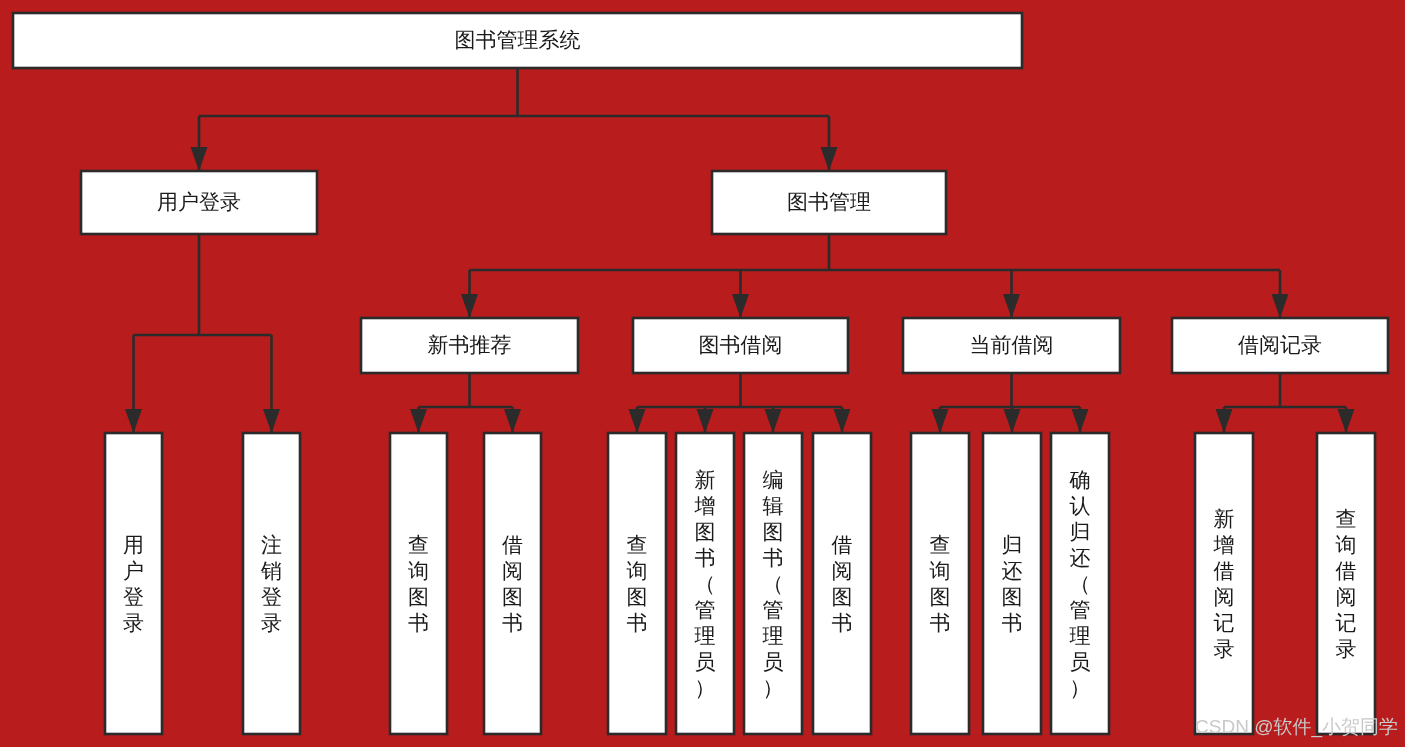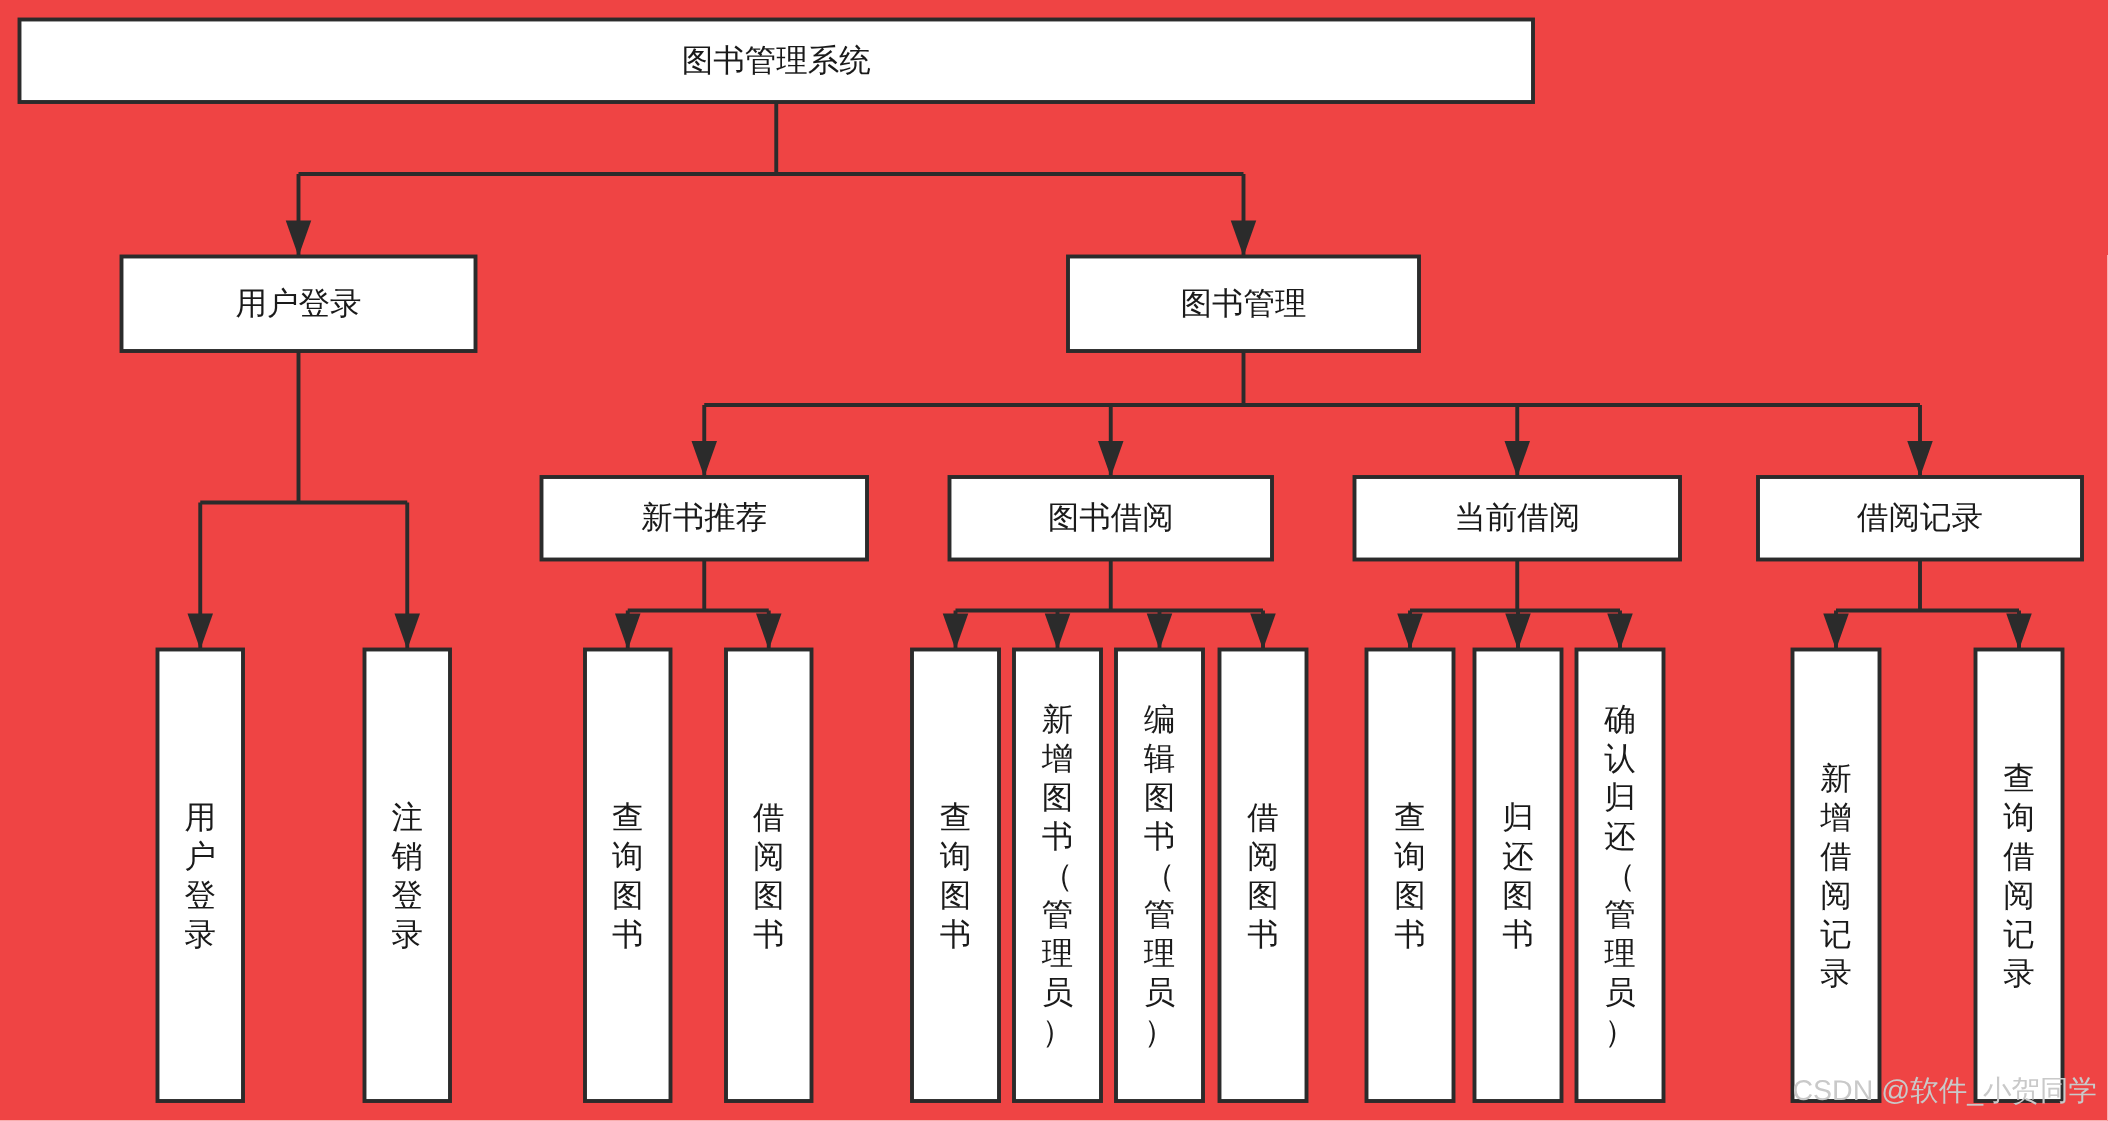--- a/index.html
+++ b/index.html
@@ -7,21 +7,21 @@
     padding: 0;
     background: #ffffff;
   }
   body {
     font-family: "Liberation Sans", "DejaVu Sans", sans-serif;
   }
   #diagram-root {
     position: relative;
     width: 1405px;
     height: 747px;
-    background: #ef4444;
+    background: #b91c1c;
     overflow: hidden;
   }
   svg.diagram-canvas {
     position: absolute;
     left: 0;
     top: 0;
     width: 1405px;
     height: 747px;
     display: block;
   }

